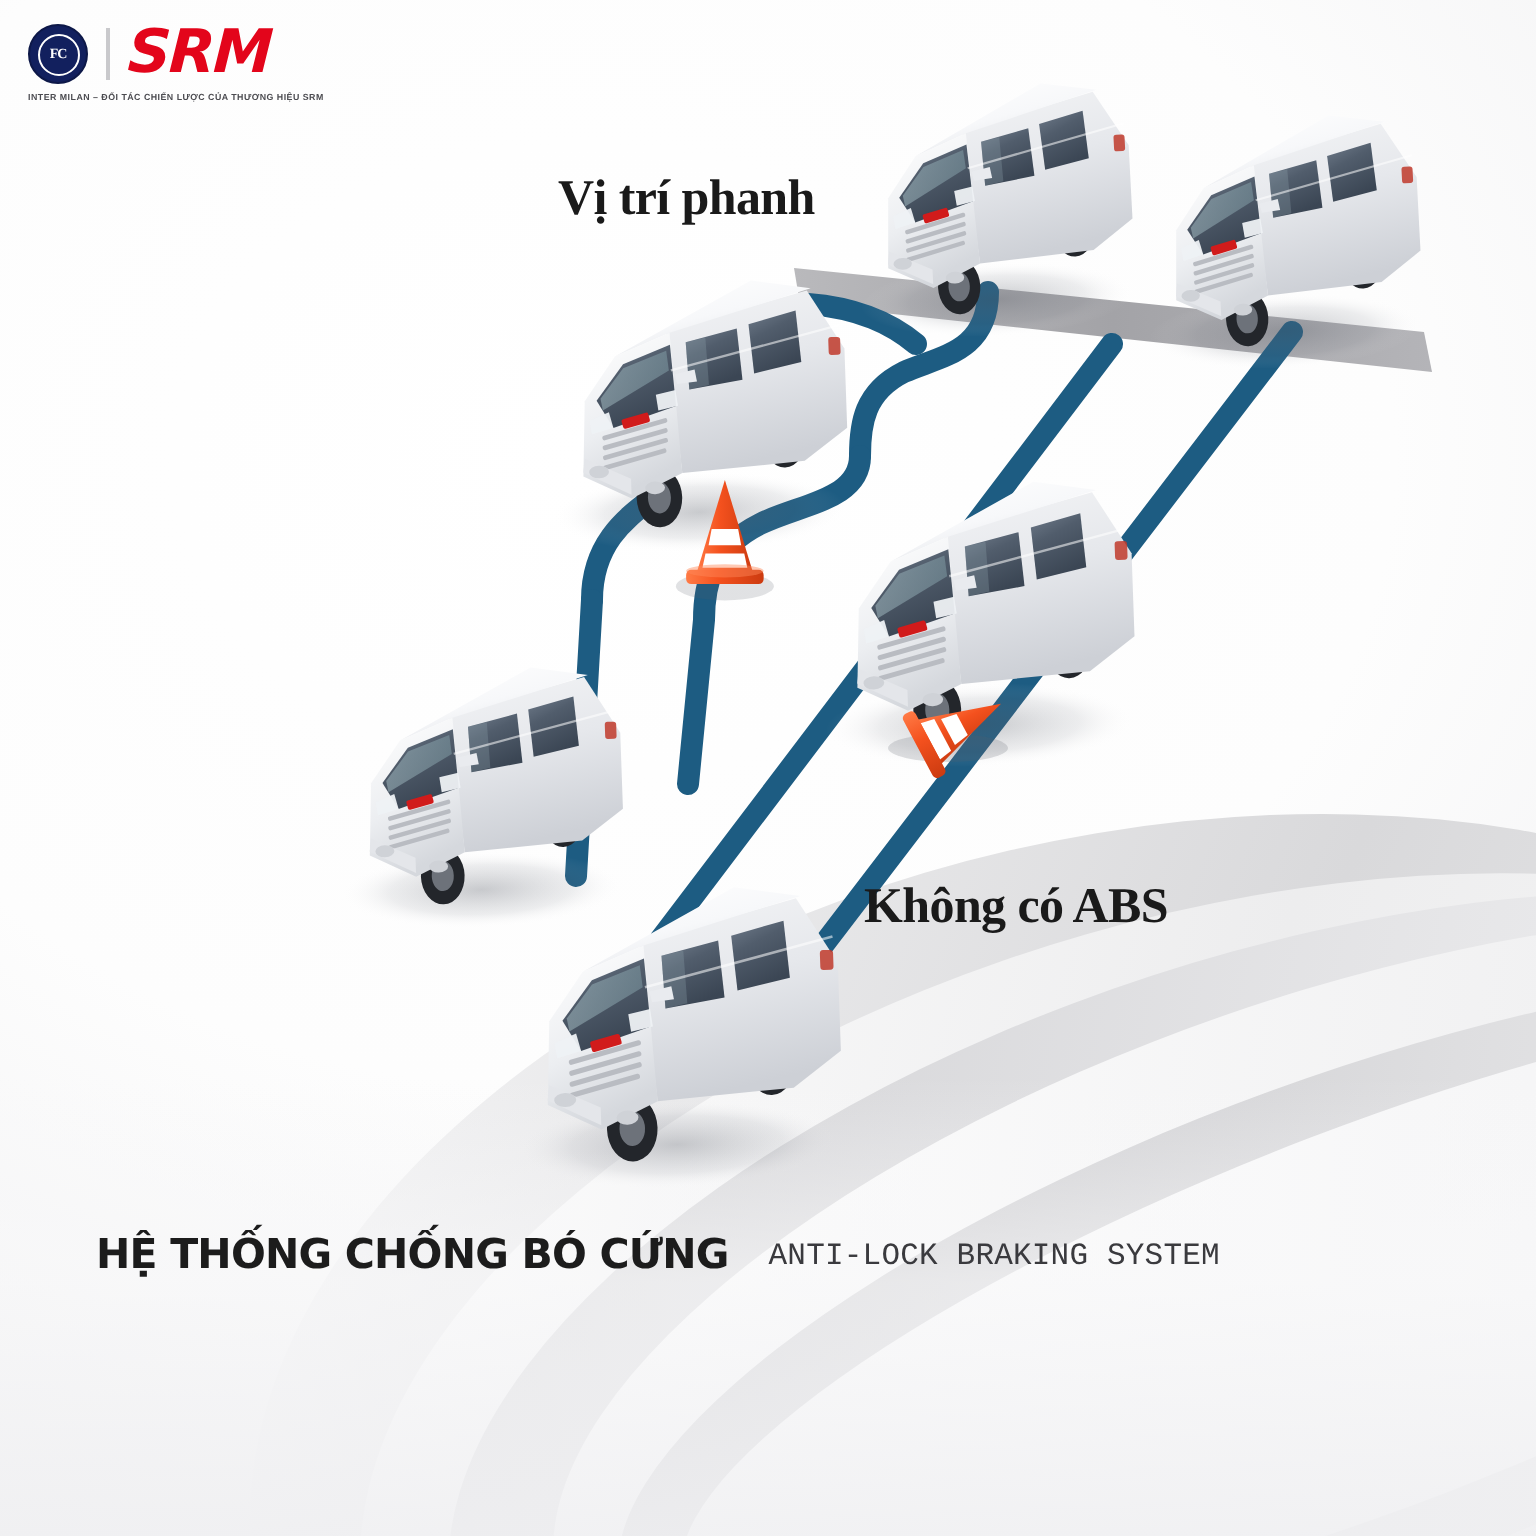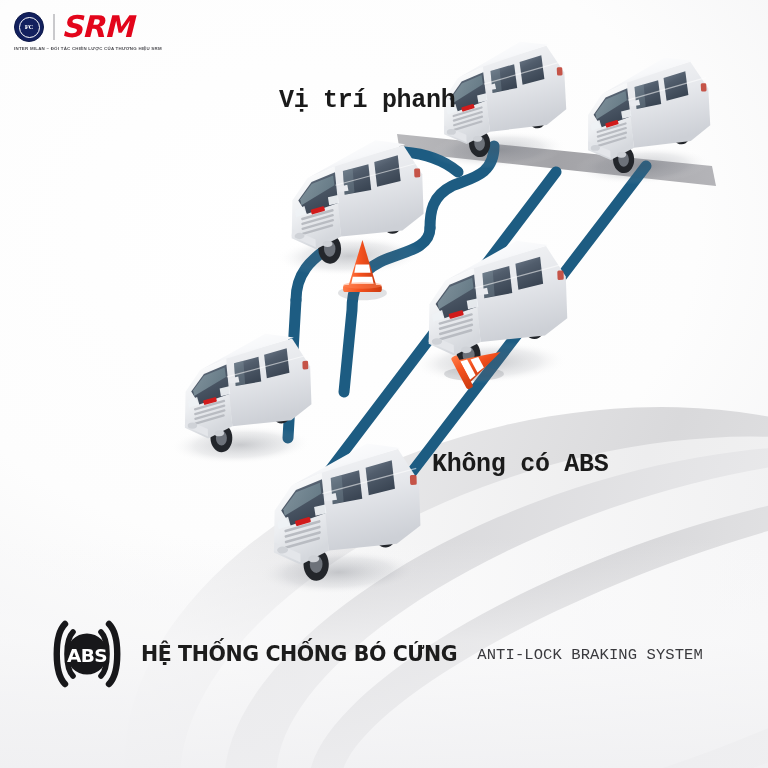--- a/index.html
+++ b/index.html
@@ -83,26 +83,26 @@
     font-size:4.4px; font-weight:bold; color:#4b4b50;
     letter-spacing:0.25px; white-space:nowrap;
   }
 
   
   #diagram { position:absolute; inset:0; }
 
   
   .lbl {
     position:absolute; color:#1a1a1a; font-weight:bold;
-    font-family:Liberation Mono, monospace;
+    font-family:Liberation Serif, serif;
     white-space:nowrap; letter-spacing:-0.3px;
   }
   .lbl-brake { left:279px; top:86px;  font-size:25px; }
   .lbl-abs   { left:140px; top:281px; font-size:25px; }
-  .lbl-noabs { left:432px; top:450px; font-size:25px; }
+  .lbl-noabs { left:432px; top:440px; font-size:25px; }
 
   
   .abs-badge { position:absolute; left:48px; top:615px; display:flex; align-items:center; gap:15px; }
   .abs-mark { position:relative; width:78px; height:78px; flex:0 0 78px; }
   .abs-text-block { display:flex; flex-direction:row; justify-content:space-between; }
   .abs-l1, .abs-l2 {
     font-family:"DejaVu Sans", sans-serif;
     font-size:20.5px; font-weight:bold; color:#1c1c1c;
     letter-spacing:-0.4px; line-height:1.2;
   }
@@ -296,32 +296,19 @@
       <div class="divider-v"></div>
       <div class="srm-word">SRM</div>
     </div>
     <div class="brand-tagline">INTER MILAN – ĐỐI TÁC CHIẾN LƯỢC CỦA THƯƠNG HIỆU SRM</div>
   </div>
 
   <div class="lbl lbl-brake">Vị trí phanh</div>
   <div class="lbl lbl-noabs">Không có ABS</div>
 
   <div class="abs-badge">
-    <div class="abs-mark">
-      <svg viewBox="0 0 78 78" width="78" height="78">
-
-        <path d="M17,9 C6,20 6,58 17,69" stroke="#17171a" stroke-width="6.4" fill="none" stroke-linecap="round"></path>
-        <path d="M25,17 C17,25 17,53 25,61" stroke="#17171a" stroke-width="5.6" fill="none" stroke-linecap="round"></path>
-
-        <path d="M61,9 C72,20 72,58 61,69" stroke="#17171a" stroke-width="6.4" fill="none" stroke-linecap="round"></path>
-        <path d="M53,17 C61,25 61,53 53,61" stroke="#17171a" stroke-width="5.6" fill="none" stroke-linecap="round"></path>
-
-        <circle cx="39" cy="39" r="20.5" fill="#17171a"></circle>
-        <text x="39" y="46.5" text-anchor="middle" fill="#ffffff" font-family="DejaVu Sans, sans-serif" font-size="18.5" font-weight="bold" letter-spacing="-0.6">ABS</text>
-      </svg>
-    </div>
     <div class="abs-text-block">
       <div class="abs-l1">HỆ THỐNG CHỐNG BÓ CỨNG</div>
       <div class="abs-l3">ANTI-LOCK BRAKING SYSTEM</div>
     </div>
   </div>
 
 </div>
 
 </body></html>

